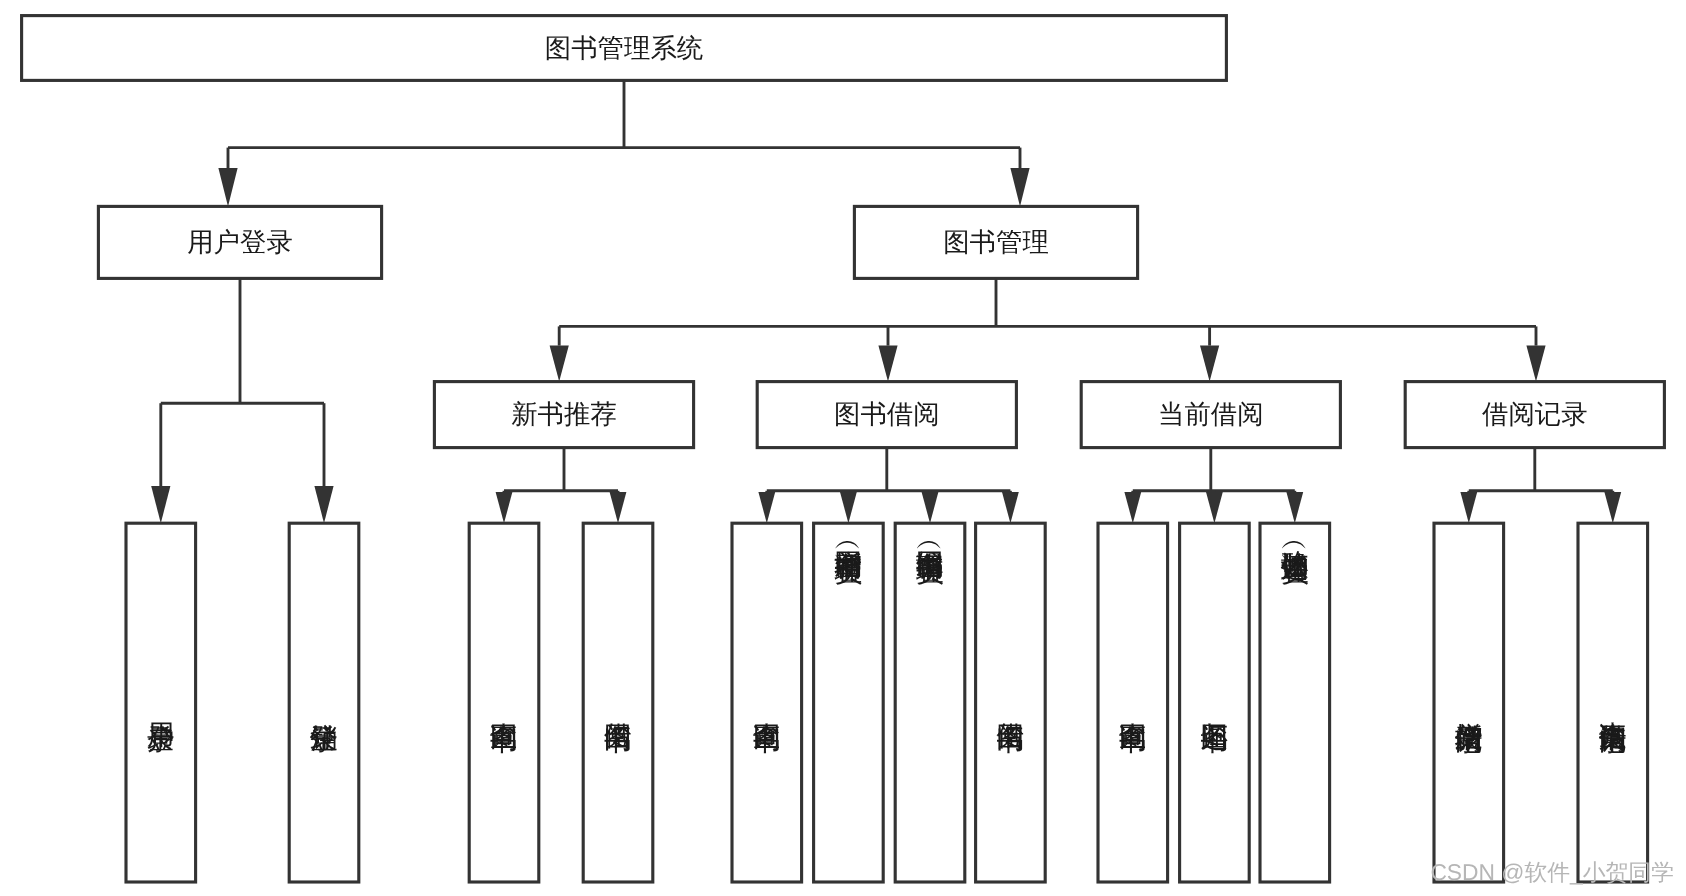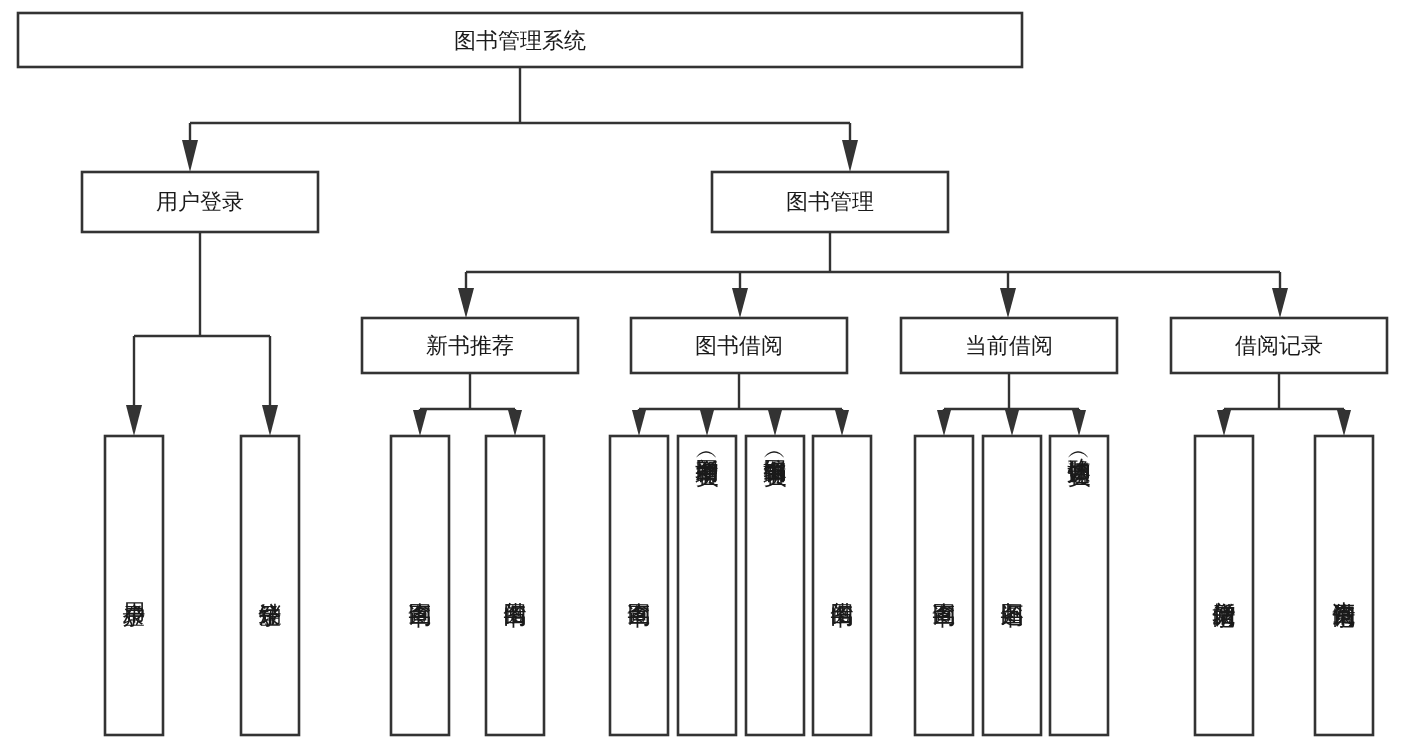--- a/index.html
+++ b/index.html
@@ -237,14 +237,15 @@
   <div class="leaf-label-box" style="left:1050px; top:440px; width:58px; height:291px; align-items:flex-start;">
     <span class="leaf-label-text">确认归还（管理员）</span>
   </div>
   <div class="leaf-label-box" style="left:1195px; top:436px; width:58px; height:299px;">
     <span class="leaf-label-text">新增借阅记录</span>
   </div>
   <div class="leaf-label-box" style="left:1315px; top:436px; width:58px; height:299px;">
     <span class="leaf-label-text">查询借阅记录</span>
   </div>
 
+  <div class="watermark" style="left:1192px; top:714px;">CSDN @软件_小贺同学</div>
 
 </div>
 
 </body></html>

